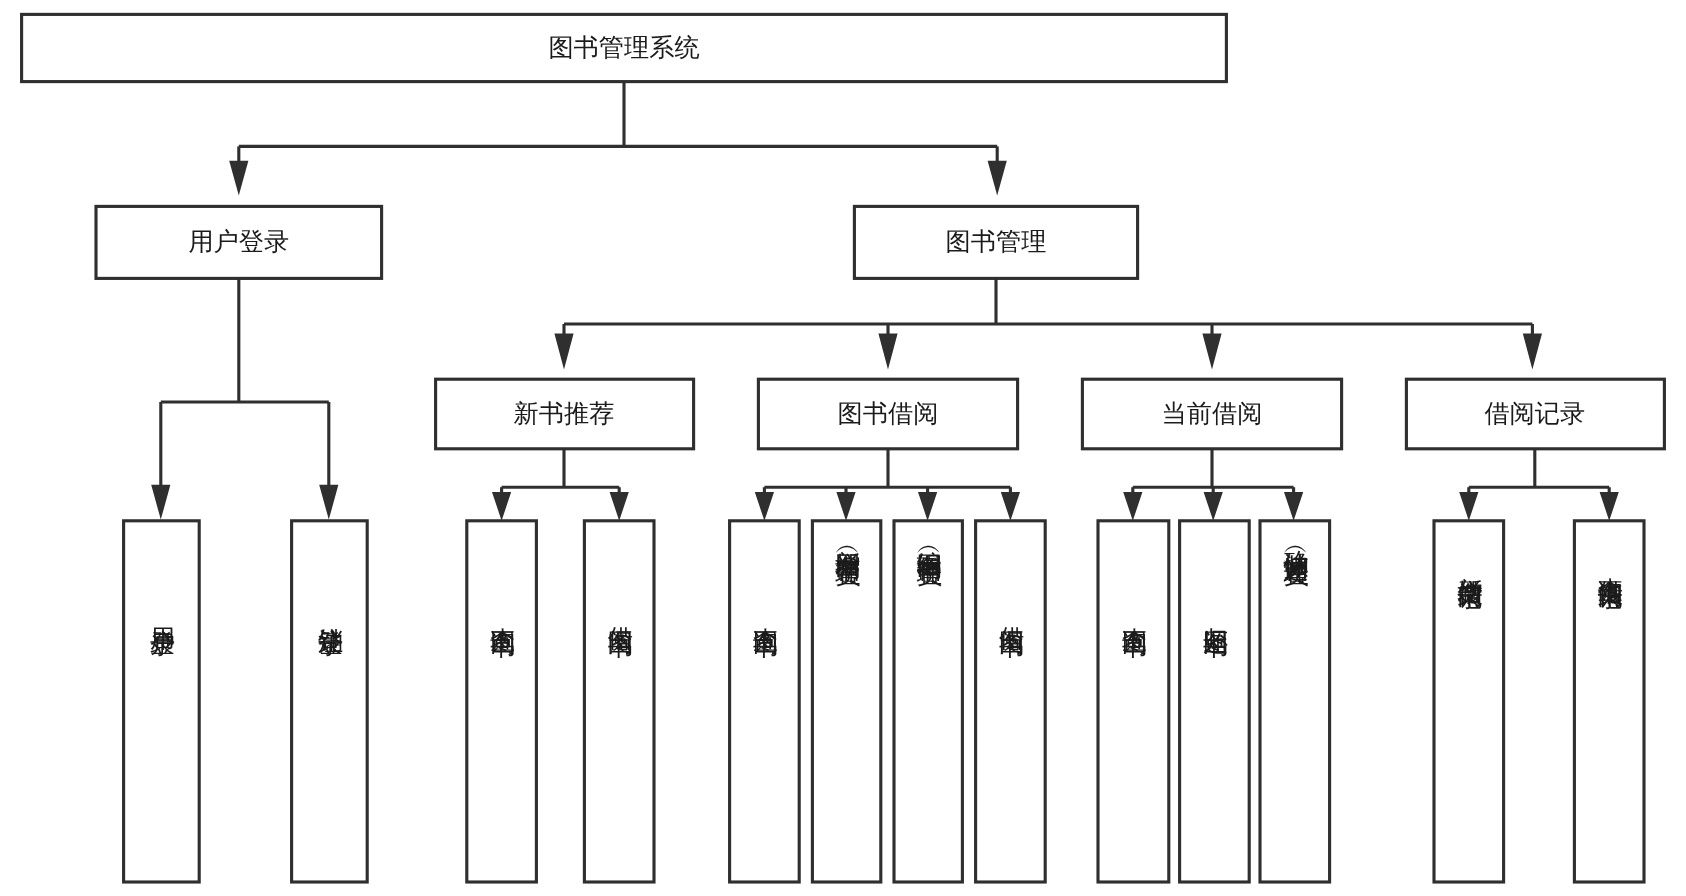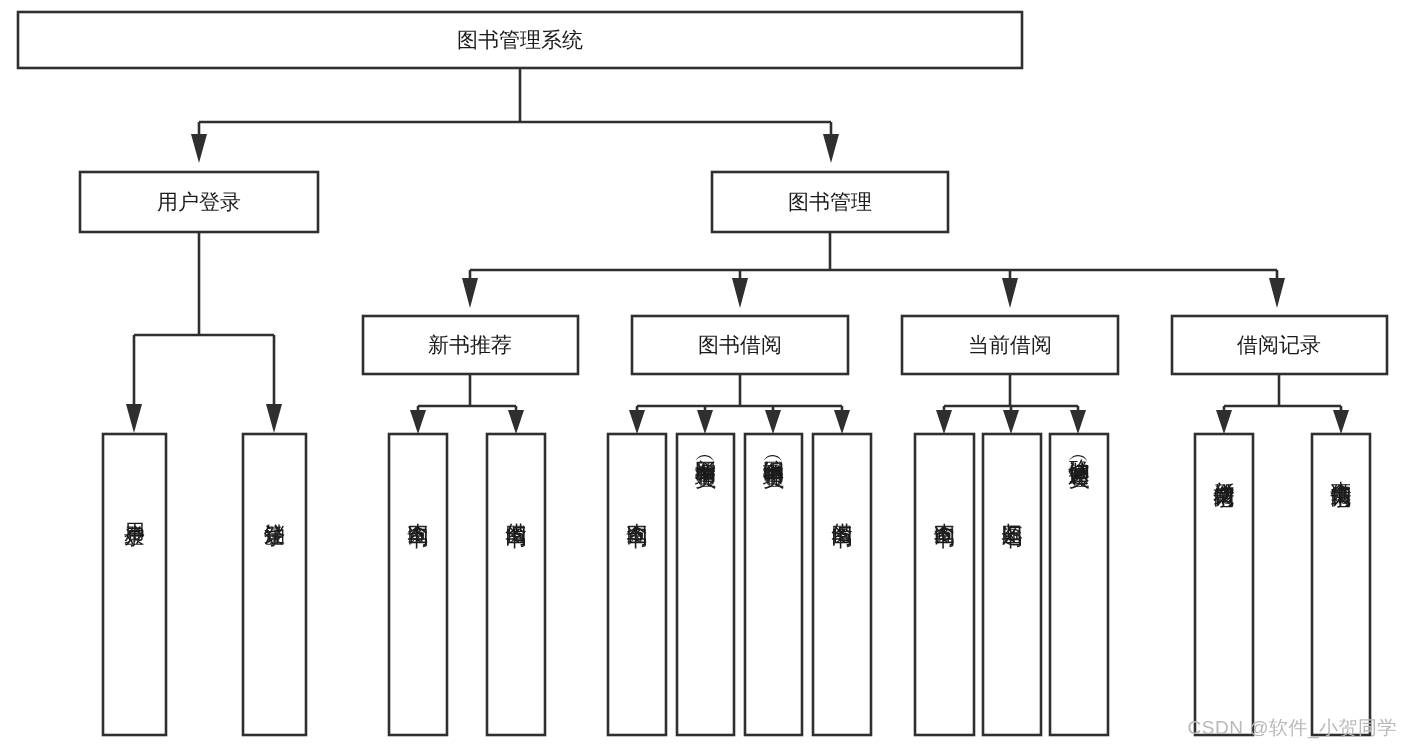--- a/index.html
+++ b/index.html
@@ -251,15 +251,14 @@
     <span class="vlabel" style="margin-top:8px;">确认归还（管理员）</span>
   </div>
 
   <div class="vlabel-wrap" style="left:1195px; top:434px; width:58px; height:301px;">
     <span class="vlabel" style="margin-top:30px;">新增借阅记录</span>
   </div>
   <div class="vlabel-wrap" style="left:1312px; top:434px; width:58px; height:301px;">
     <span class="vlabel" style="margin-top:30px;">查询借阅记录</span>
   </div>
 
-  <div class="watermark">CSDN @软件_小贺同学</div>
 
 </div>
 
 </body></html>

